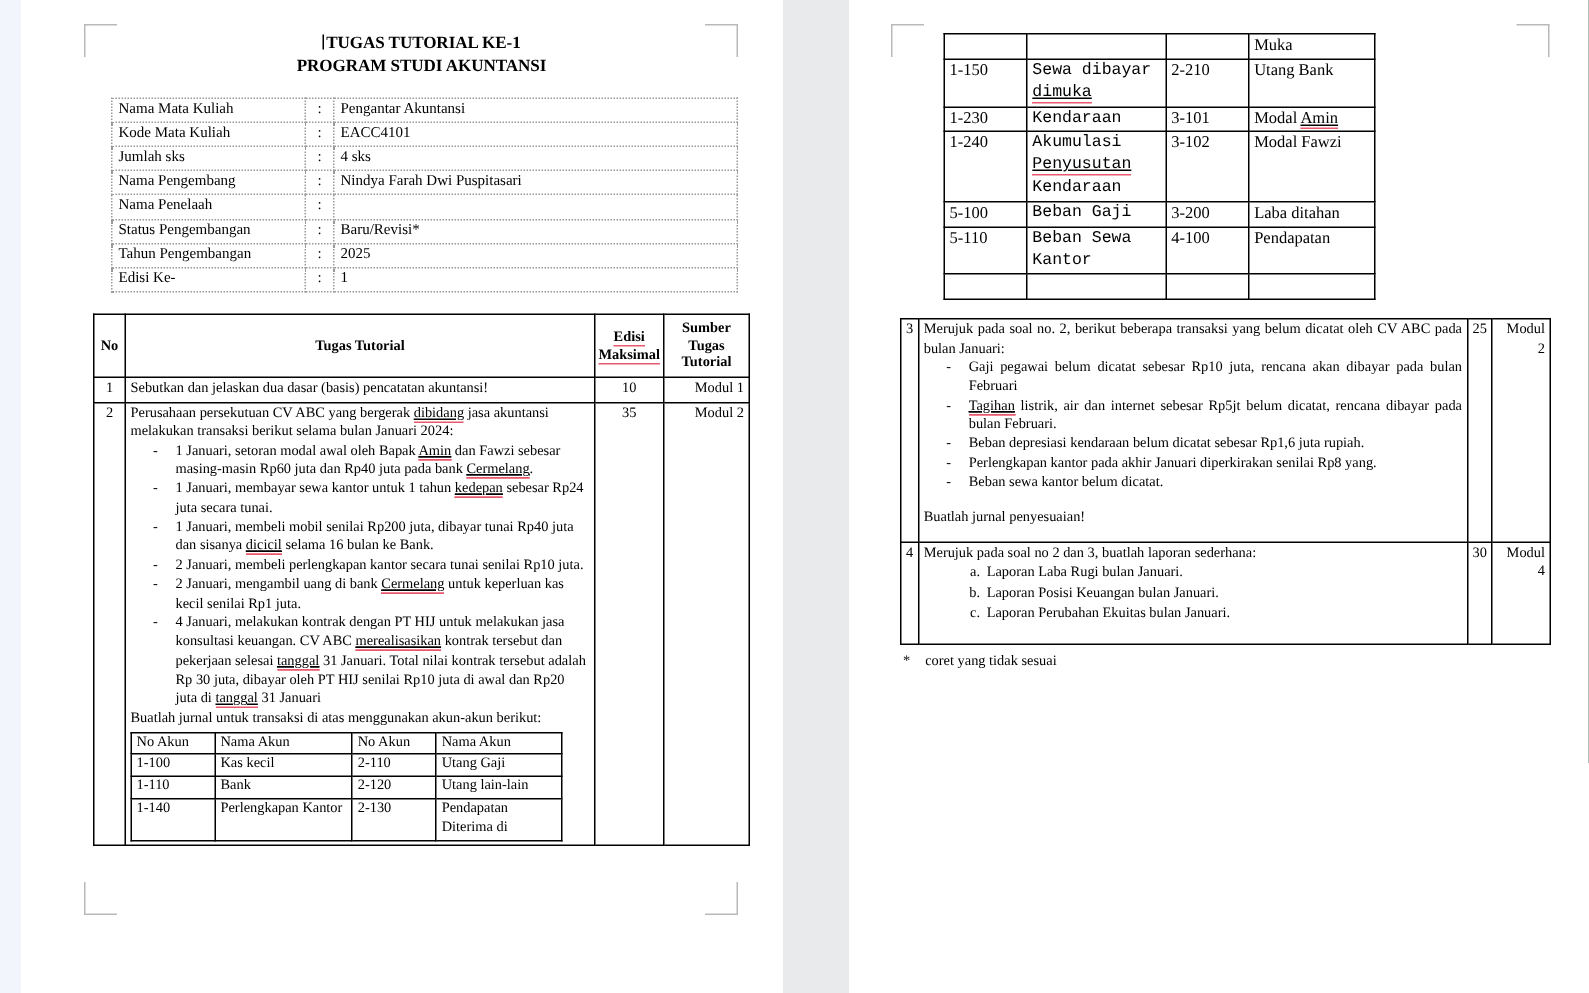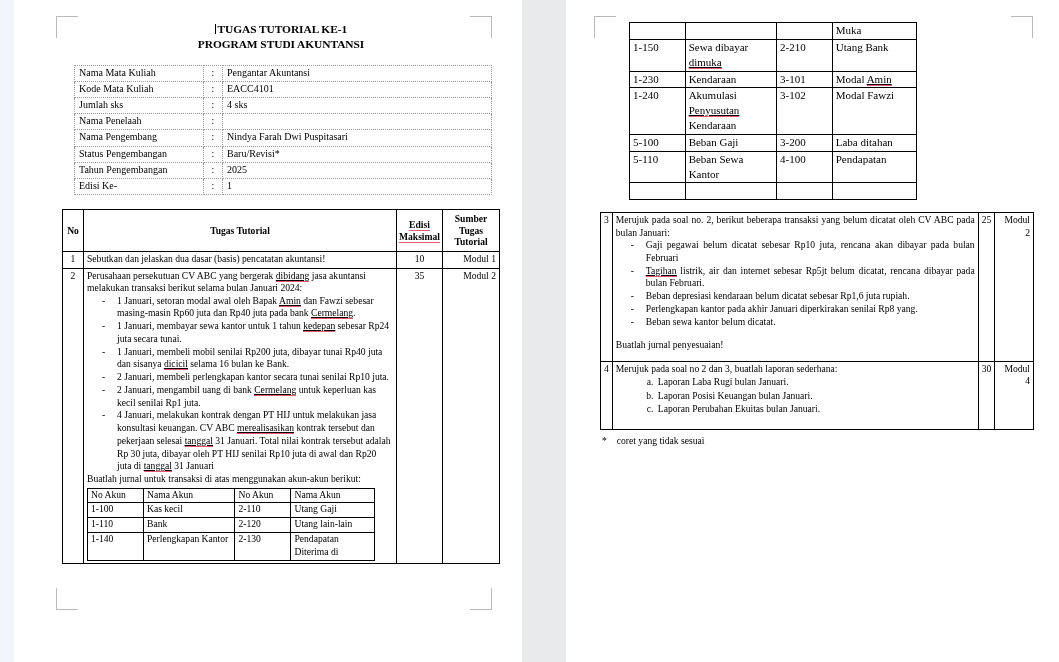--- a/index.html
+++ b/index.html
@@ -182,21 +182,21 @@
     margin-left: 29px;
   }
   table.akun-cont td {
     border: 1px solid #000;
     padding: 0px 3px 1px 3px;
     vertical-align: top;
     line-height: 1.35;
     height: 11px;
   }
   table.akun-cont td.c1 { width: 52px; }
-  table.akun-cont td.c2 { width: 88px; }
+  table.akun-cont td.c2 { width: 88px; font-family: Liberation Mono, monospace; }
   table.akun-cont td.c3 { width: 52px; }
   table.akun-cont td.c4 { width: 80px; }
 
   
   .sq {
     border-bottom: 1.6px solid #e8596f;
     padding-bottom: 0px;
   }
 
   .footnote {
@@ -252,28 +252,28 @@
             <td class="k">Kode Mata Kuliah</td>
             <td class="c">:</td>
             <td>EACC4101</td>
           </tr>
           <tr>
             <td class="k">Jumlah sks</td>
             <td class="c">:</td>
             <td>4 sks</td>
           </tr>
           <tr>
+            <td class="k">Nama Pengembang</td>
+            <td class="c">:</td>
+            <td>Nindya Farah Dwi Puspitasari</td>
+          </tr>
+          <tr>
             <td class="k">Nama Penelaah</td>
             <td class="c">:</td>
             <td>&nbsp;</td>
-          </tr>
-          <tr>
-            <td class="k">Nama Pengembang</td>
-            <td class="c">:</td>
-            <td>Nindya Farah Dwi Puspitasari</td>
           </tr>
           <tr>
             <td class="k">Status Pengembangan</td>
             <td class="c">:</td>
             <td>Baru/Revisi*</td>
           </tr>
           <tr>
             <td class="k">Tahun Pengembangan</td>
             <td class="c">:</td>
             <td>2025</td>

